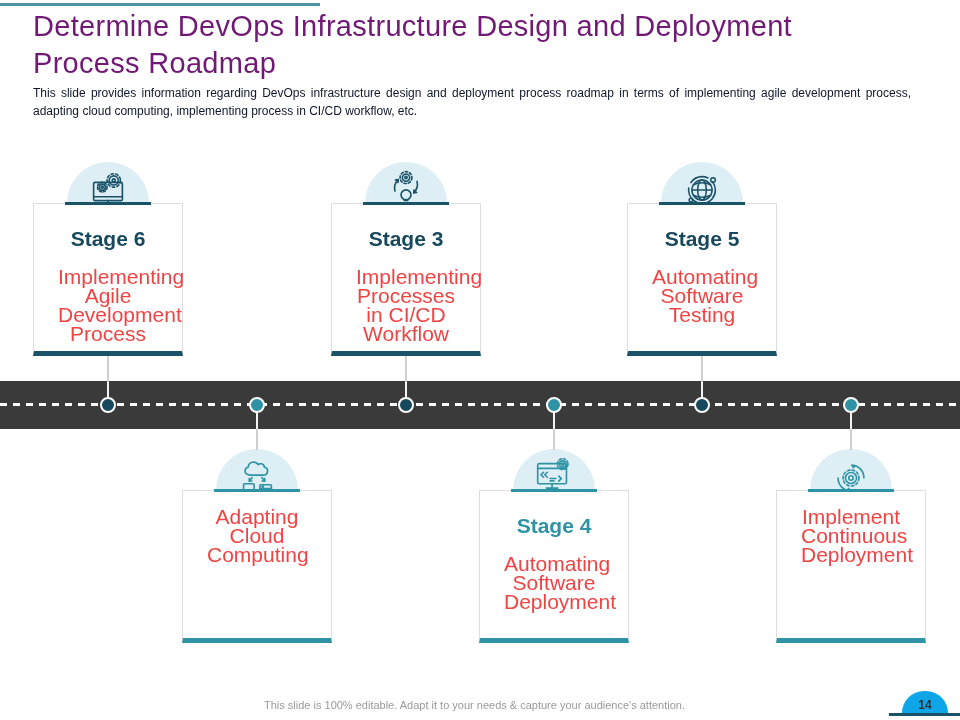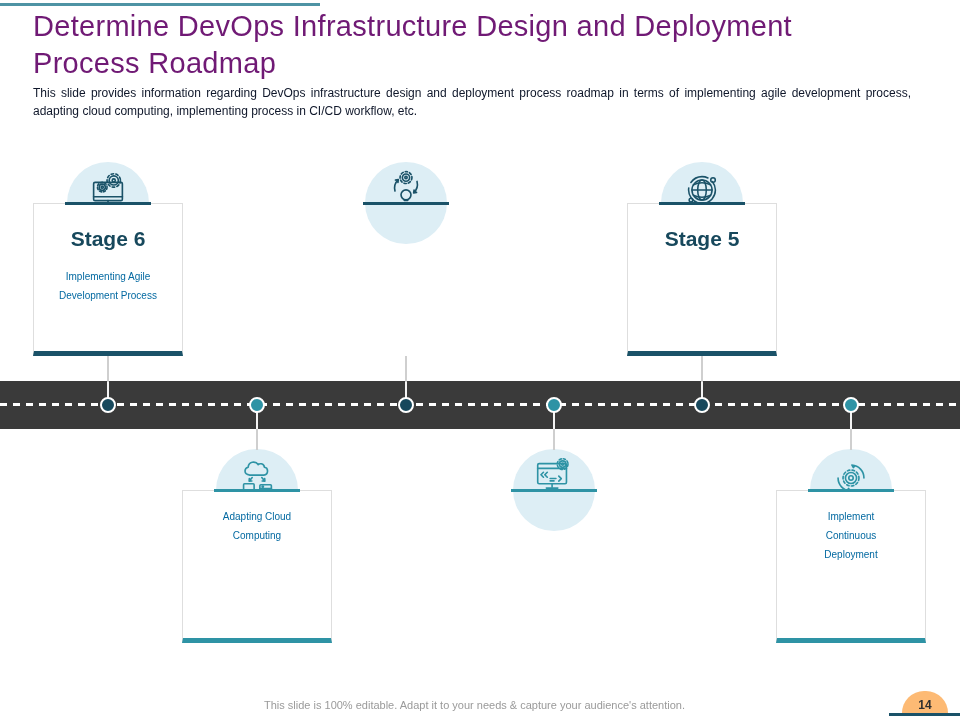--- a/index.html
+++ b/index.html
@@ -39,42 +39,42 @@
   .card{
     position:absolute;left:0;width:148px;height:147px;background:#ffffff;
     border:1px solid #dedede;border-bottom:5px solid var(--accent);z-index:3;text-align:center;
   }
   .top .card{top:203px;} .bottom .card{top:490px;}
   .chord{position:absolute;left:32px;width:86px;height:3px;background:var(--accent);z-index:4;}
   .top .chord{top:202px;} .bottom .chord{top:489px;}
 
   .stage-label{margin-top:23px;font-size:21px;font-weight:bold;color:var(--accent);}
   .top .stage-label{color:#17485c;}
-  .stage-desc{margin:16px 24px 0;font-size:10px;line-height:19px;color:#0369a1;}
+  .stage-desc{margin:16px 24px 0;font-size:21px;line-height:19px;color:#ef4444;}
 
   .conn{position:absolute;left:74px;width:2px;z-index:1;}
   .conn.out{background:#cfcfcf;}
   .conn.in{background:#f4f4f4;}
   .top .conn.out{top:356px;height:26px;} .top .conn.in{top:382px;height:22px;}
   .bottom .conn.in{top:406px;height:23px;} .bottom .conn.out{top:429px;height:21px;}
 
   .dot{
     position:absolute;left:67px;top:397px;width:12px;height:12px;border-radius:50%;
     border:2px solid #ffffff;background:var(--accent);z-index:3;
   }
   .top .dot{background:#17485c;}
 
   
   .footer-note{
     position:absolute;left:0;top:699px;width:949px;text-align:center;
     font-size:11px;color:#9a9a9a;
   }
   .page-badge{
     position:absolute;left:902px;top:691px;width:46px;height:22px;
-    background:#fdba74;border-radius:23px 23px 0 0;
+    background:#0ea5e9;border-radius:23px 23px 0 0;
     text-align:center;font-size:12px;font-weight:600;color:#2f2f2f;line-height:28px;
   }
   .page-underline{position:absolute;left:889px;top:713px;width:71px;height:3px;background:#1a5268;}
 </style>
 </head>
 <body>
 
 <div class="accent-line"></div>
 <div class="slide-title">Determine DevOps Infrastructure Design and Deployment Process Roadmap</div>
 <div class="slide-subtitle">This slide provides information regarding DevOps infrastructure design and deployment process roadmap in terms of implementing agile development process, adapting cloud computing, implementing process in CI/CD workflow, etc.</div>
@@ -138,20 +138,24 @@
     <svg viewBox="0 0 48 48" fill="none" stroke="currentColor" stroke-width="1.7" stroke-linecap="round" stroke-linejoin="round">
       <circle cx="24" cy="10" r="3.8"></circle>
       <circle cx="24" cy="10" r="6.2" stroke-dasharray="2.4 2.2"></circle>
       <circle cx="24" cy="10" r="1.2"></circle>
       <circle cx="24" cy="28" r="5.2"></circle>
       <path d="M22 33.5 h4 M22.3 36 h3.4"></path>
       <path d="M12.5 24 A12.5 12.5 0 0 1 16 12 M16 12 l-3 .6 M16 12 l-.4 3"></path>
       <path d="M35.5 14 A12.5 12.5 0 0 1 32 26 M32 26 l3 -.6 M32 26 l.4 -3"></path>
     </svg>
   </div>
+  <div class="card">
+    <div class="stage-label">Stage 3</div>
+    <div class="stage-desc">Implementing Processes in CI/CD Workflow</div>
+  </div>
   <div class="chord"></div>
   <div class="conn out"></div>
   <div class="conn in"></div>
   <div class="dot"></div>
 </div>
 
 <div class="stage bottom s4">
   <div class="dome"></div>
   <div class="stage-icon">
     <svg viewBox="0 0 48 48" fill="none" stroke="currentColor" stroke-width="1.7" stroke-linecap="round" stroke-linejoin="round">
@@ -159,20 +163,24 @@
       <path d="M7 14 h30"></path>
       <path d="M13 18 l-2.6 2.6 2.6 2.6 M17 18 l-2.6 2.6 2.6 2.6"></path>
       <path d="M20 24.5 h6 M20 27 h4"></path>
       <path d="M29 22 l2.6 2.6 -2.6 2.6"></path>
       <path d="M22 30 v3 M16 34.5 h12"></path>
       <circle cx="33" cy="9.5" r="3.4"></circle>
       <circle cx="33" cy="9.5" r="5.6" stroke-dasharray="2.3 2.1"></circle>
       <circle cx="33" cy="9.5" r="1.1"></circle>
     </svg>
   </div>
+  <div class="card">
+    <div class="stage-label">Stage 4</div>
+    <div class="stage-desc">Automating Software Deployment</div>
+  </div>
   <div class="chord"></div>
   <div class="conn in"></div>
   <div class="conn out"></div>
   <div class="dot"></div>
 </div>
 
 <div class="stage top s5">
   <div class="dome"></div>
   <div class="stage-icon">
     <svg viewBox="0 0 48 48" fill="none" stroke="currentColor" stroke-width="1.6" stroke-linecap="round">
@@ -180,20 +188,21 @@
       <ellipse cx="24" cy="23" rx="4.5" ry="10.5"></ellipse>
       <path d="M13.5 23 h21"></path>
       <path d="M15 17.5 q9 -4 18 0 M15 28.5 q9 4 18 0"></path>
       <circle cx="24" cy="23" r="14" stroke-dasharray="20 6"></circle>
       <circle cx="35.5" cy="12.5" r="2.4"></circle>
       <circle cx="12.5" cy="33.5" r="1.9"></circle>
     </svg>
   </div>
   <div class="card">
     <div class="stage-label">Stage 5</div>
+    <div class="stage-desc">Automating Software Testing</div>
   </div>
   <div class="chord"></div>
   <div class="conn out"></div>
   <div class="conn in"></div>
   <div class="dot"></div>
 </div>
 
 <div class="stage bottom s6">
   <div class="dome"></div>
   <div class="stage-icon">

